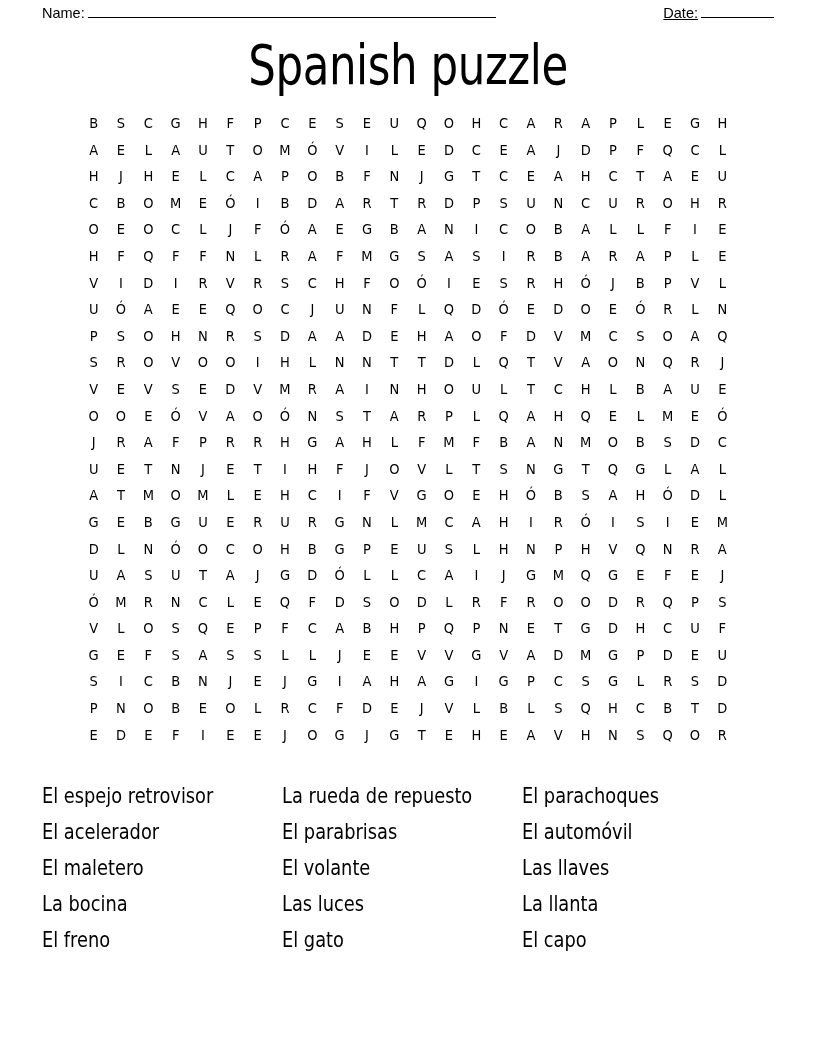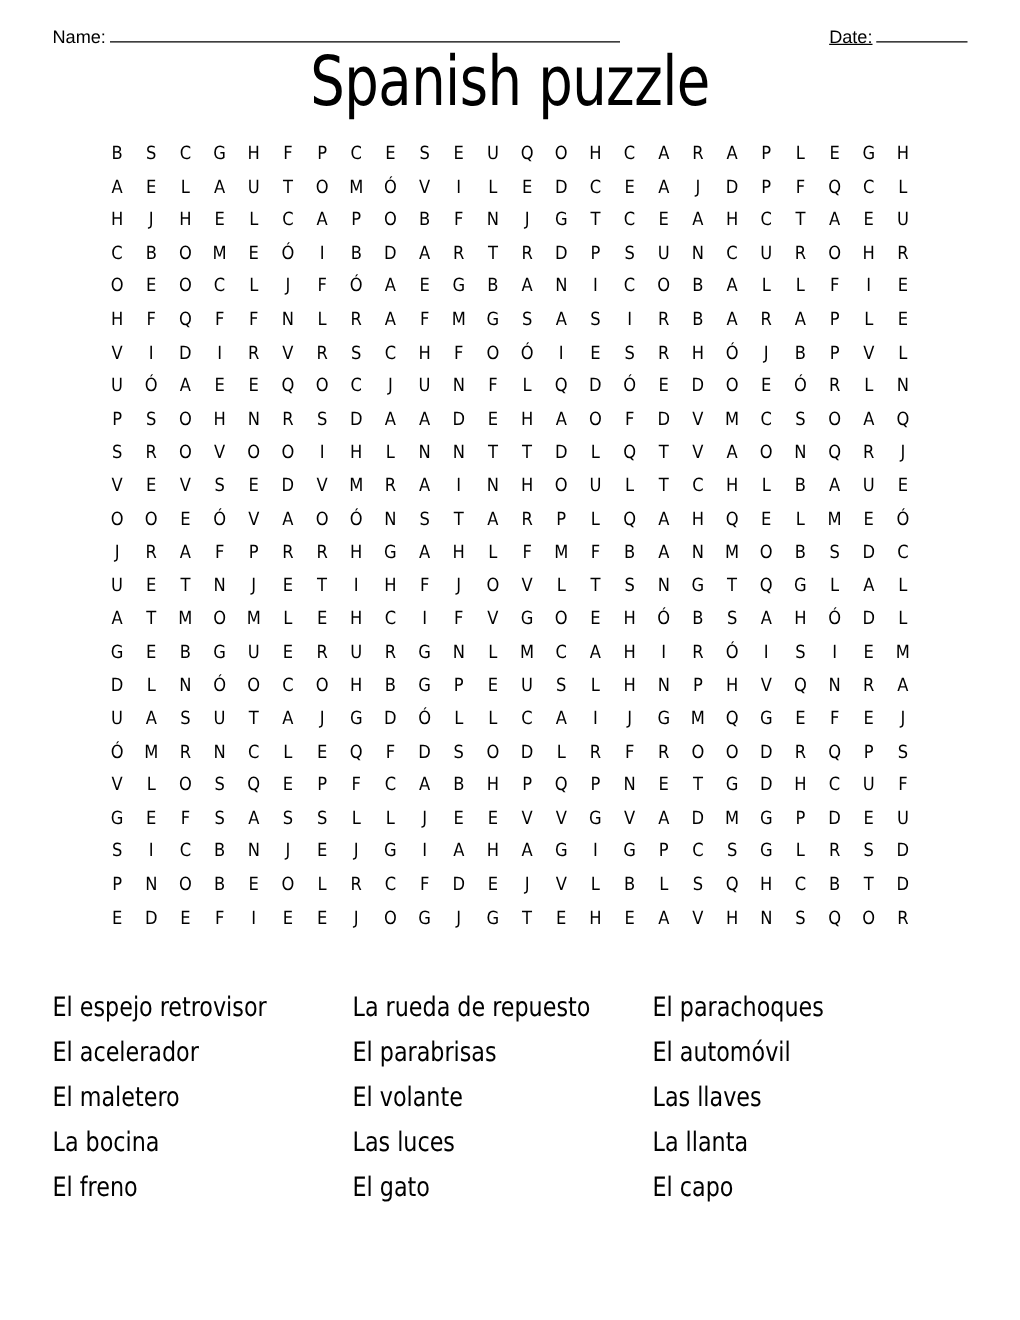--- a/index.html
+++ b/index.html
@@ -13,21 +13,21 @@
     position: relative;
     font-family: "Liberation Sans", sans-serif;
     color: #000000;
     overflow: hidden;
   }
 
   
   .header {
     position: absolute;
     left: 0;
-    top: 16px;
+    top: 0;
     width: 816px;
     height: 30px;
     display: flex;
     align-items: flex-start;
     padding: 4px 42px 0 42px;
     box-sizing: border-box;
   }
   .field {
     display: flex;
     align-items: baseline;
@@ -87,21 +87,20 @@
 
   
   .wordlist {
     position: absolute;
     left: 42px;
     top: 778px;
     width: 700px;
     display: grid;
     grid-template-columns: 240px 240px 220px;
     row-gap: 0;
-    margin-top: 11px;
   }
   .word {
     font-family: "DejaVu Sans Condensed", "Liberation Sans Narrow", "DejaVu Sans", sans-serif;
     font-size: 21.5px;
     line-height: 36px;
     white-space: nowrap;
     transform: scaleX(0.92);
     transform-origin: left center;
   }
 </style>

